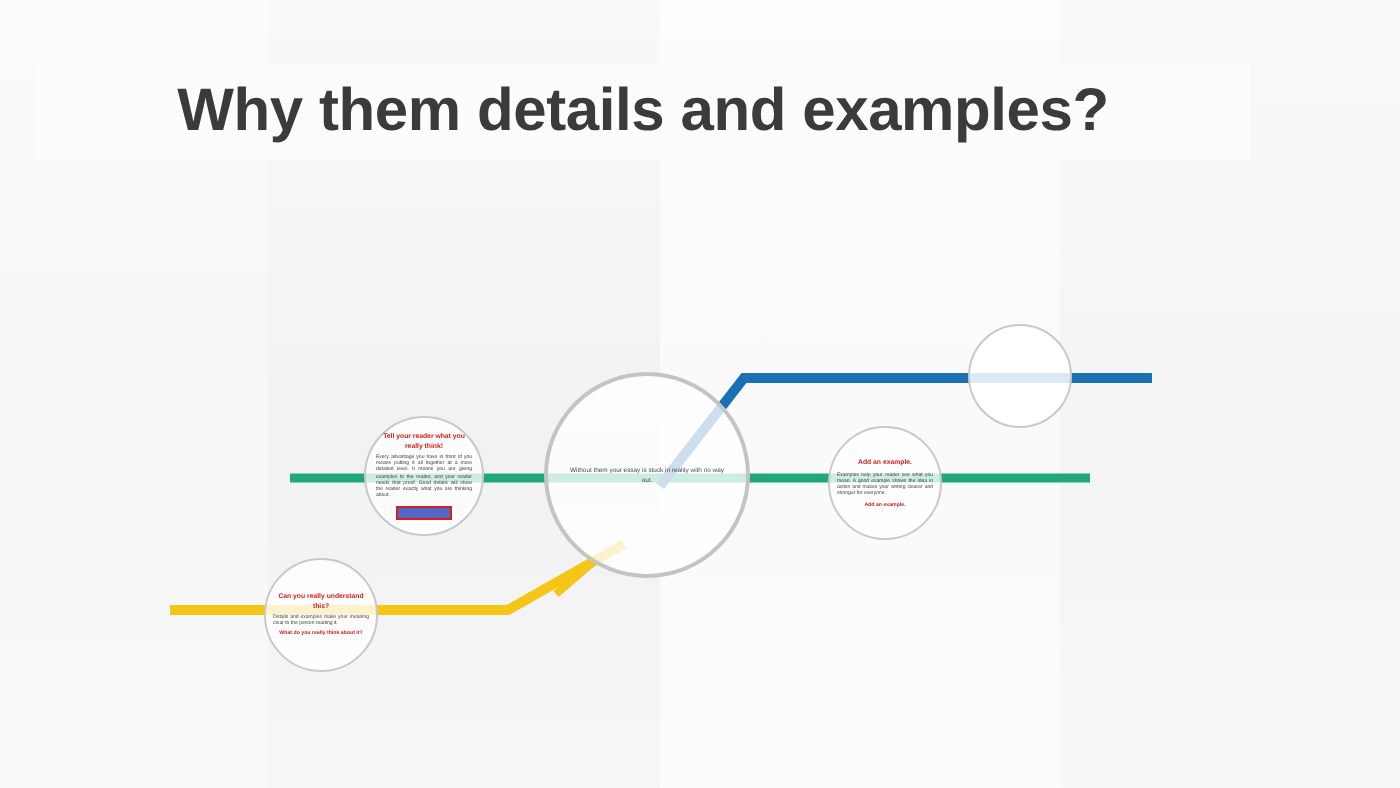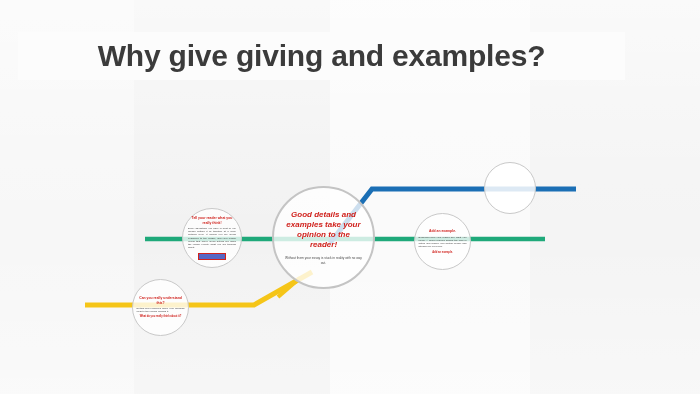--- a/index.html
+++ b/index.html
@@ -179,41 +179,40 @@
 </style>
 </head>
 <body>
 
 <div id="canvas">
 
   <div class="bg-layer"></div>
   <div class="bg-soft"></div>
 
   <div class="title-band"></div>
-  <div class="title-text">Why give giving and examples?</div>
+  <div class="title-text">Why them details and examples?</div>
 
   <svg id="lines" viewBox="0 0 700 394" xmlns="http://www.w3.org/2000/svg">
 
     <g>
       <line x1="145" y1="239" x2="545" y2="239" stroke="#1fa97a" stroke-width="4.5"></line>
     </g>
 
     <g>
       <polyline points="330,243 372,189 576,189" fill="none" stroke="#1b6fb5" stroke-width="5" stroke-linecap="butt" stroke-linejoin="miter"></polyline>
     </g>
 
     <g>
       <polyline points="85,305 254,305 312,272" fill="none" stroke="#f5c518" stroke-width="5" stroke-linecap="butt" stroke-linejoin="miter"></polyline>
       <line x1="300" y1="278" x2="278" y2="297" stroke="#f5c518" stroke-width="4"></line>
     </g>
   </svg>
 
   <div class="node node-center">
     <div class="node-body">
-      <div class="center-head">Good details and examples take your opinion to the reader!</div>
       <div class="center-sub">Without them your essay is stuck in reality with no way out.</div>
     </div>
   </div>
 
   <div class="node node-left">
     <div class="node-body">
       <div class="mini-head">Tell your reader what you really think!</div>
       <div class="mini-body">Every advantage you have in front of you means putting it all together at a more detailed level. It means you are giving examples to the reader, and your reader needs that proof. Good details will show the reader exactly what you are thinking about.</div>
       <div class="mini-chip"></div>
     </div>

